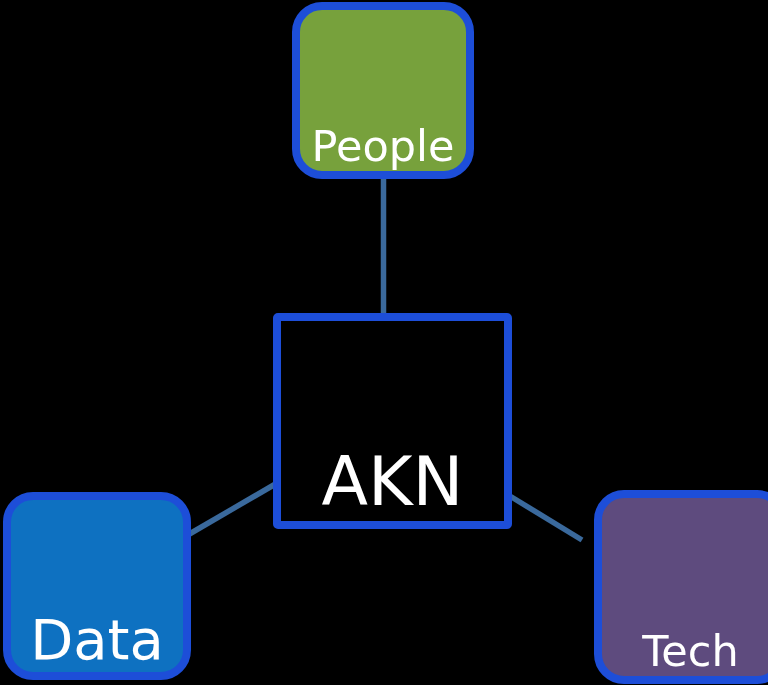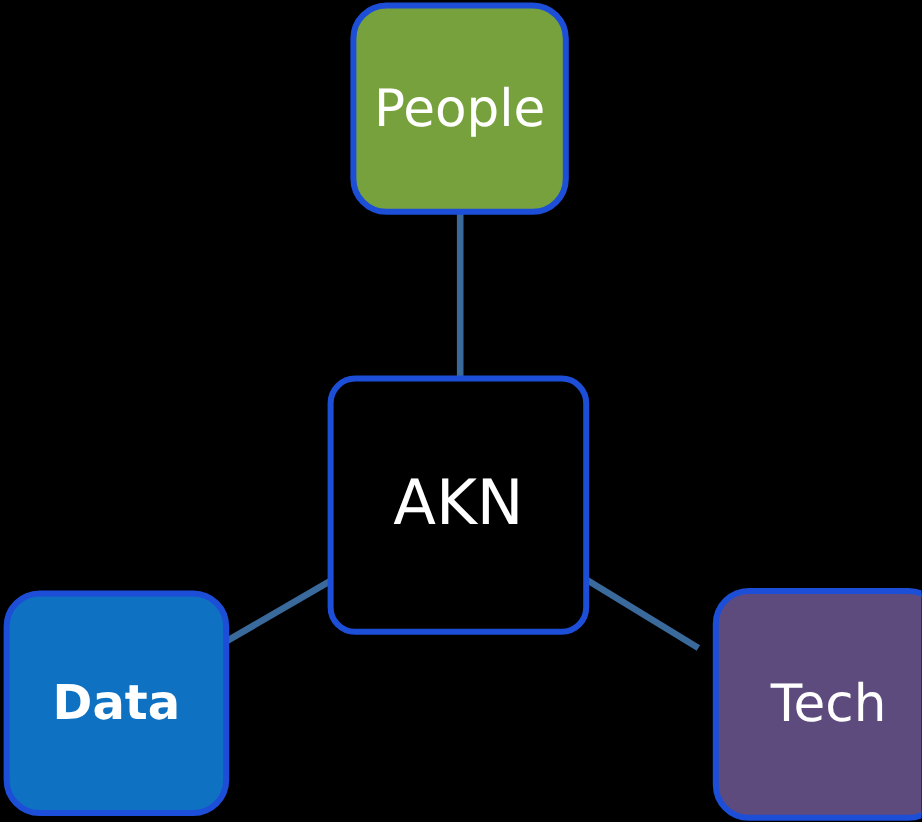--- a/index.html
+++ b/index.html
@@ -22,52 +22,51 @@
   .connectors {
     position: absolute;
     left: 0;
     top: 0;
     width: 768px;
     height: 685px;
   }
   .node {
     position: absolute;
     box-sizing: border-box;
-    border: 5px solid #1d4ed8;
+    border: 8px solid #1d4ed8;
     display: flex;
-    align-items: center;
+    align-items: flex-end;
     justify-content: center;
     color: #ffffff;
     text-align: center;
   }
   .node-people {
     left: 292px; top: 2px;
     width: 182px; height: 177px;
     border-radius: 30px;
     font-size: 43px;
   }
   .node-data {
     left: 3px; top: 492px;
     width: 188px; height: 188px;
     border-radius: 30px;
-    font-size: 40px;
-    font-weight: bold;
+    font-size: 56px;
   }
   .node-tech {
     left: 573px; top: 490px;
     width: 193px; height: 194px;
     border-radius: 30px;
     font-size: 43px;
     margin-left: 21px;
   }
   .node-center {
     left: 273px; top: 313px;
-    width: 218px; height: 216px;
-    border-radius: 23px;
-    font-size: 52px;
+    width: 239px; height: 216px;
+    border-radius: 5px;
+    font-size: 68px;
     line-height: 1.15;
   }
   .node-label {
     display: block;
   }
 </style>
 </head>
 <body>
 
 <div class="canvas">

